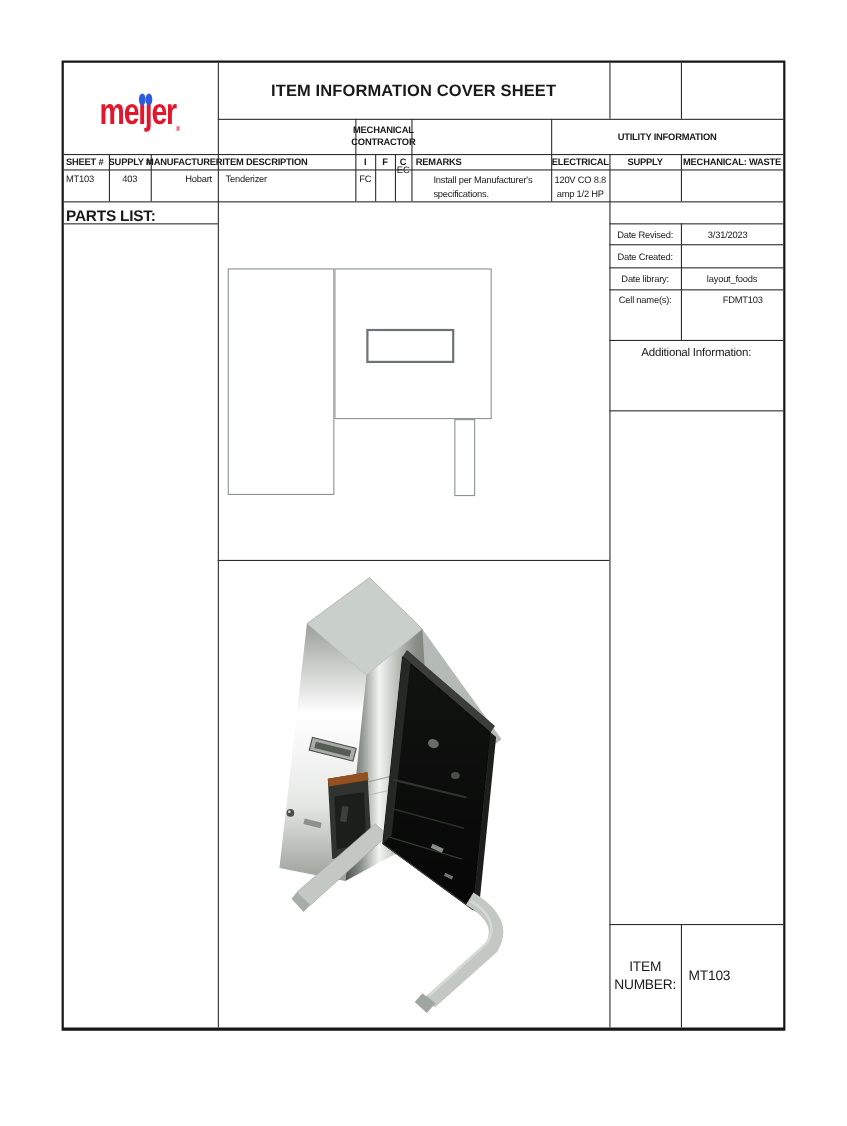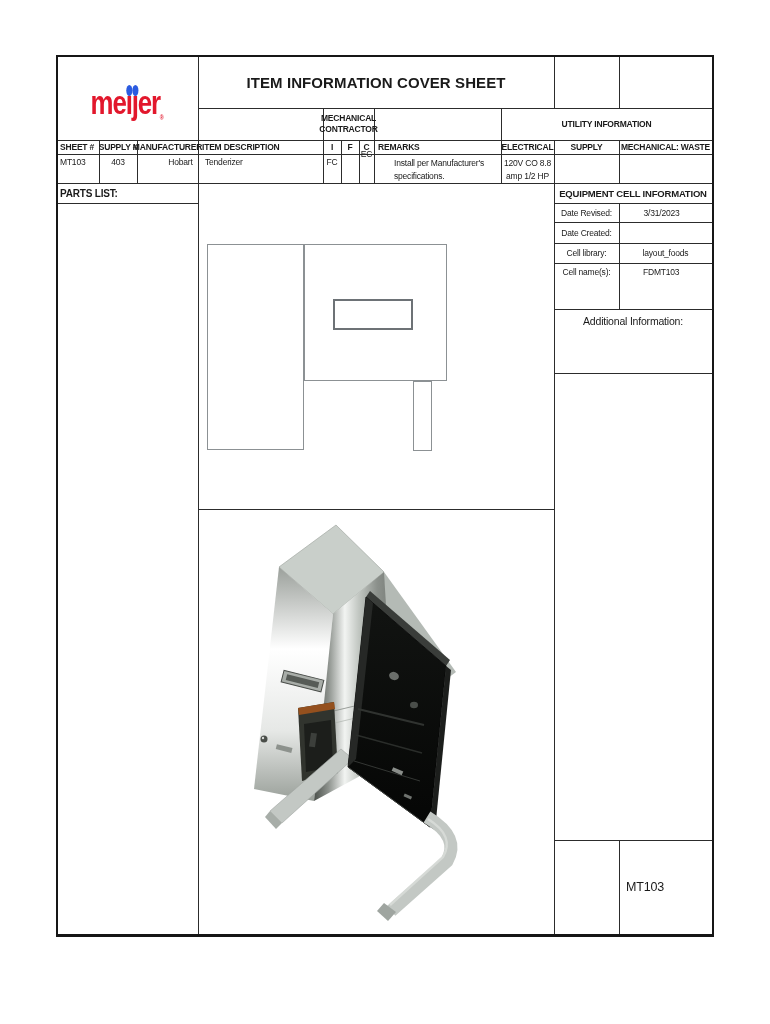--- a/index.html
+++ b/index.html
@@ -6,21 +6,21 @@
   .page{position:relative;width:770px;height:1024px;background:#ffffff;overflow:hidden;
         font-family:"Liberation Sans","DejaVu Sans",sans-serif;color:#1a1a1a;}
   .sheet{position:absolute;left:56px;top:55px;width:658px;height:882px;box-sizing:border-box;
          border:2px solid #161616;border-bottom-width:3px;background:#fff;}
   .vl{position:absolute;display:block;width:1px;background:#2c2c2c;}
   .hl{position:absolute;display:block;height:1px;background:#2c2c2c;}
   .cell{position:absolute;white-space:nowrap;}
   .ctr{display:flex;align-items:center;justify-content:center;text-align:center;}
   .b{font-weight:700;}
   .f8{font-size:8.5px;letter-spacing:-0.2px;}
-  .f9{font-size:10px;letter-spacing:-0.2px;}
+  .f9{font-size:14px;letter-spacing:-0.2px;}
   .f10{font-size:10.5px;letter-spacing:-0.2px;}
   .f12{font-size:12.5px;letter-spacing:-0.2px;}
   .title{font-size:15px;font-weight:700;letter-spacing:0.1px;}
   
   .logo-cell{position:absolute;left:0;top:0;width:139px;height:83px;display:flex;align-items:center;justify-content:center;}
   .logo{position:relative;font-weight:700;font-size:34px;letter-spacing:-1.5px;color:#e2172c;
         transform:scaleX(0.76);line-height:1;padding-top:8px;}
   .lw{position:relative;display:inline-block;}
   .ld{position:absolute;left:1px;top:0px;width:8px;height:11px;border-radius:50%;background:#2b5be0;}
   .reg{font-size:7px;color:#e2172c;vertical-align:-6px;letter-spacing:0;}
@@ -98,36 +98,39 @@
       <div>Install per Manufacturer's</div>
       <div>specifications.</div>
     </div>
     <div class="cell f8 two" style="left:443px;top:100px;width:53px;text-align:center">
       <div>120V CO 8.8</div>
       <div>amp 1/2 HP</div>
     </div>
 
     <div class="cell f9 b" style="left:2px;top:131px">PARTS LIST:</div>
 
-    <div class="cell ctr f9 b" style="left:496px;top:126px;width:158px;height:20px;font-size:9.5px">EQUIPMENT CELL INFORMATION</div>
 
     <div class="cell ctr f8" style="left:496px;top:146px;width:65px;height:19px">Date Revised:</div>
     <div class="cell ctr f8" style="left:561px;top:146px;width:85px;height:19px">3/31/2023</div>
 
     <div class="cell ctr f8" style="left:496px;top:165px;width:65px;height:21px">Date Created:</div>
     <div class="cell ctr f8" style="left:561px;top:165px;width:93px;height:21px"></div>
 
-    <div class="cell ctr f8" style="left:496px;top:186px;width:65px;height:20px">Cell library:</div>
+    <div class="cell ctr f8" style="left:496px;top:186px;width:65px;height:20px">Date library:</div>
     <div class="cell ctr f8" style="left:561px;top:186px;width:93px;height:20px">layout_foods</div>
 
     <div class="cell ctr f8" style="left:496px;top:206px;width:65px;height:18px">Cell name(s):</div>
-    <div class="cell f8" style="left:585px;top:210px">FDMT103</div>
+    <div class="cell f8" style="left:599px;top:210px">FDMT103</div>
 
     <div class="cell f10" style="left:496px;top:258px;width:158px;text-align:center">Additional Information:</div>
 
+    <div class="cell ctr f12" style="left:496px;top:783px;width:65px;height:94px;line-height:16px;white-space:normal">
+      <div><span>ITEM</span><br>
+      <span>NUMBER:</span></div>
+    </div>
     <div class="cell f12" style="left:568px;top:823px">MT103</div>
 
     <div>
       <div class="dr" style="left:149px;top:187px;width:97px;height:206px"></div>
       <div class="dr" style="left:246px;top:187px;width:143px;height:137px"></div>
       <div class="dr dr2" style="left:275px;top:242px;width:80px;height:31px"></div>
       <div class="dr" style="left:355px;top:324px;width:19px;height:70px"></div>
     </div>
 
     <svg style="position:absolute;left:140px;top:452px" width="356" height="425" viewBox="0 0 356 425">

